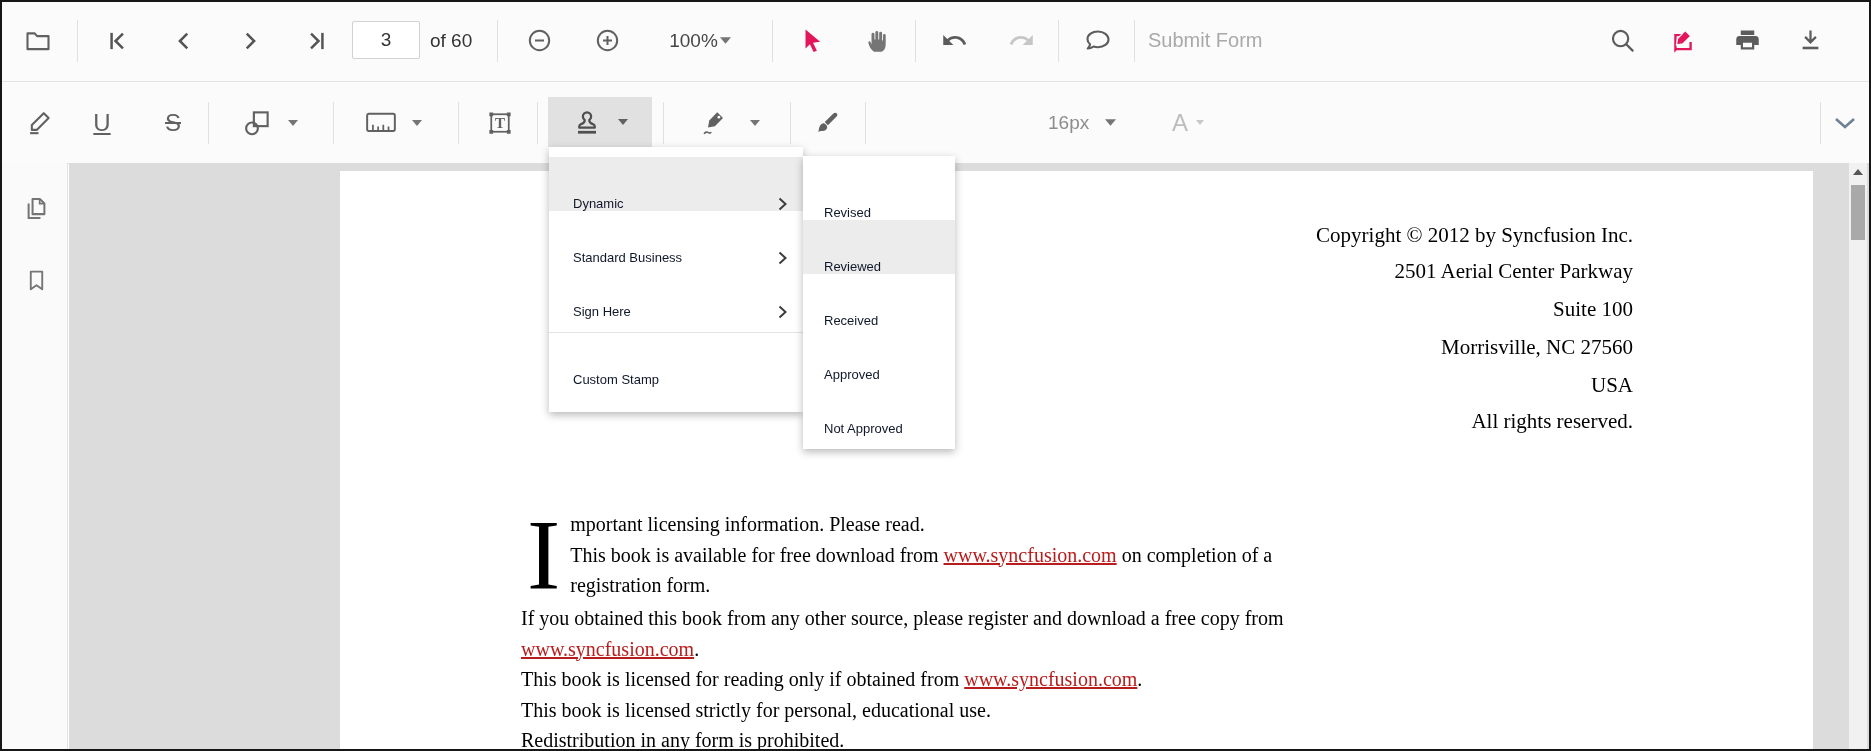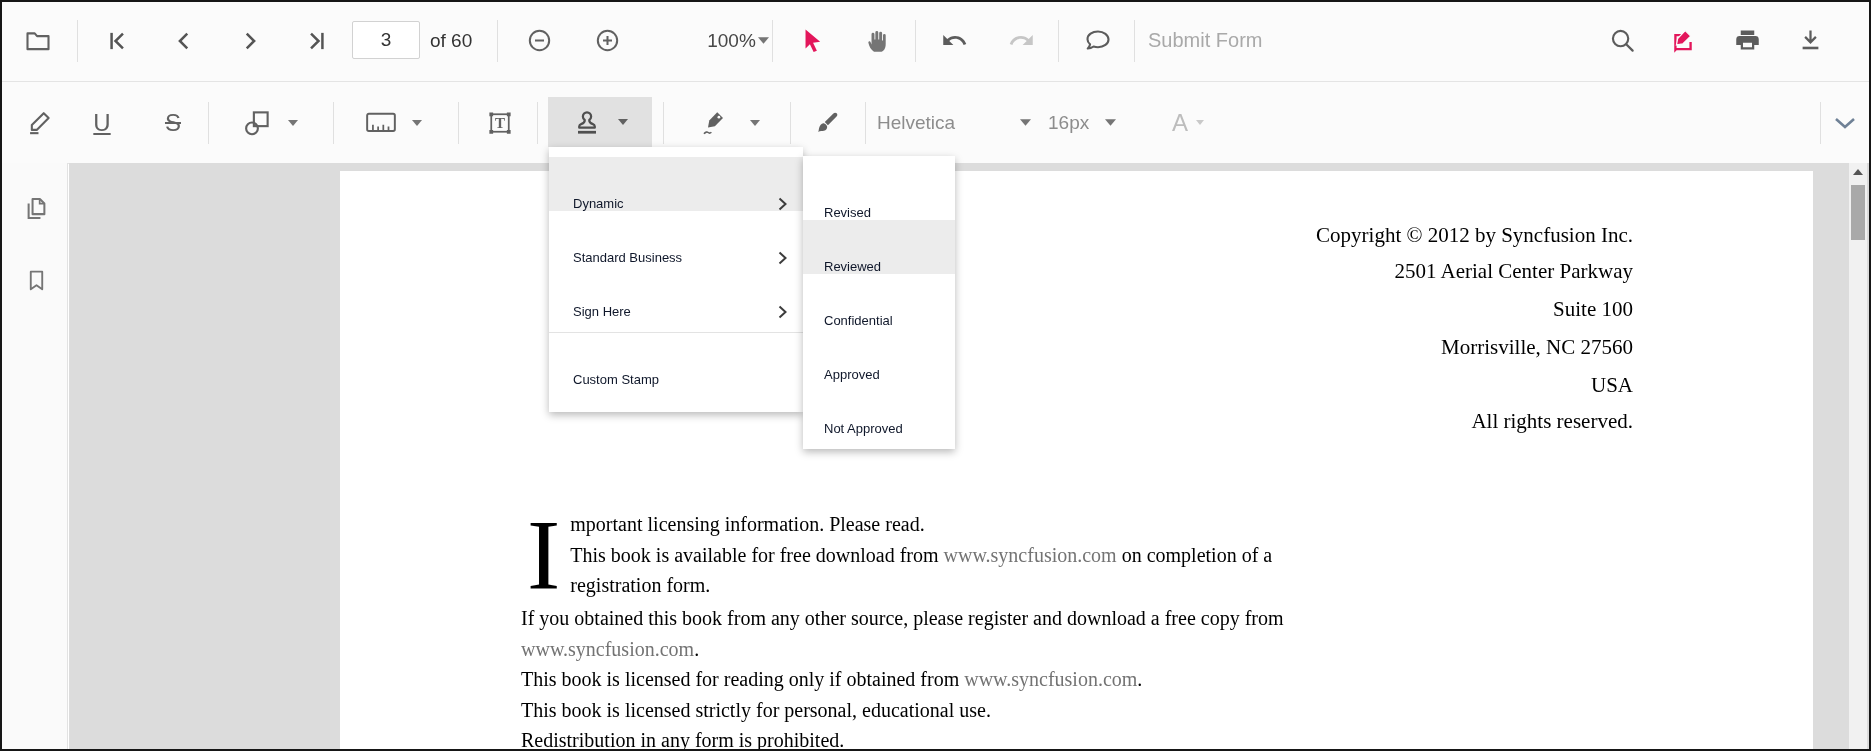--- a/index.html
+++ b/index.html
@@ -37,21 +37,21 @@
   .scroll-thumb{position:absolute;left:2px;top:22px;width:14px;height:55px;background:#a9a9a9;cursor:pointer;}
 
   
   .address{position:absolute;top:46px;right:180px;text-align:right;font-family:"Liberation Serif",serif;font-size:21px;line-height:36px;color:#000;}
   .address .gap{margin-top:0;}
   .address .tight{margin-top:2px;}
   .licensing{position:absolute;left:181px;top:338px;width:940px;font-family:"Liberation Serif",serif;font-size:20px;line-height:30.5px;color:#000;}
   .dropcap{float:left;font-family:"Liberation Serif",serif;font-size:100px;line-height:80px;height:88px;margin:6px 10px 0 6px;}
   .lic-rest{clear:both;}
   .bold{font-weight:normal;}
-  .doclink{color:#737373;cursor:pointer;}
+  .doclink{color:#b91c1c;text-decoration:underline;cursor:pointer;}
 
   
   .menu{position:absolute;background:#ffffff;box-shadow:0 3px 8px rgba(0,0,0,0.28);z-index:50;}
   .menu1{left:549px;top:147px;width:254px;padding:10px 0 25px 0;}
   .menu2{left:803px;top:156px;width:152px;padding:10px 0 13px 0;}
   .mitem{height:54px;display:flex;align-items:flex-end;justify-content:space-between;padding:0 16px 0 24px;font-size:13px;color:#0f172a;cursor:pointer;box-sizing:border-box;}
   .menu2 .mitem{padding:0 12px 0 21px;}
   .mitem.sel{background:#ececec;}
   .msep{border-top:1px solid #e3e3e3;margin-top:13px;}
   svg{display:block;}
@@ -101,21 +101,21 @@
           <circle cx="12" cy="12" r="8.6" fill="none" stroke="#616161" stroke-width="1.8"></circle>
           <path d="M8 12h8" stroke="#616161" stroke-width="1.8"></path>
         </svg>
     </div>
     <div class="tbtn" style="left:585px;width:44px">
       <svg width="27" height="27" viewBox="0 0 24 24">
           <circle cx="12" cy="12" r="8.6" fill="none" stroke="#616161" stroke-width="1.8"></circle>
           <path d="M8 12h8M12 8v8" stroke="#616161" stroke-width="1.8"></path>
         </svg>
     </div>
-    <div class="combo" style="left:688px;width:100px;gap:2px">
+    <div class="combo" style="left:650px;width:100px;gap:2px">
       <span class="ddtext">100%</span>
       <svg width="11" height="7" viewBox="0 0 10 6">
           <path d="M0 0h10L5 6z" fill="#757575"></path>
         </svg>
     </div>
     <div class="vsep" style="left:772px"></div>
 
     <div class="tbtn" style="left:790px;width:44px">
       <svg width="27" height="27" viewBox="0 0 24 24">
           <path d="M5.8 2.2 18.8 13.2l-6.3.9 3.4 6.9-2.9 1.3-3.3-6.9-3.9 3.6z" fill="#e3165b"></path>
@@ -244,26 +244,20 @@
     <div class="vsep" style="left:790px"></div>
 
     <div class="tbtn" style="left:805px;width:44px">
       <svg width="28" height="28" viewBox="0 0 24 24">
           <path d="M20.3 3.7c.8.8.7 2-.1 2.8l-7.4 7.4-2.7-2.7 7.4-7.4c.8-.8 2-.9 2.8-.1z" fill="#616161"></path>
           <path d="M9.2 12.2c1.5.3 2.6 1.4 2.9 2.9.3 1.7-.9 3.3-2.7 3.6-1.4.3-3.3-.1-4.9 1.1.5-1.3.4-2.4.8-3.7.5-1.7 2-4.2 3.9-3.9z" fill="#616161"></path>
         </svg>
     </div>
     <div class="vsep" style="left:865px"></div>
 
-    <div class="combo" style="left:877px;width:160px;justify-content:space-between;padding-right:6px;box-sizing:border-box">
-      <span class="graytext">Helvetica</span>
-      <svg width="11" height="7" viewBox="0 0 10 6">
-          <path d="M0 0h10L5 6z" fill="#757575"></path>
-        </svg>
-    </div>
     <div class="combo" style="left:1048px;width:68px;justify-content:space-between">
       <span class="graytext">16px</span>
       <svg width="11" height="7" viewBox="0 0 10 6">
           <path d="M0 0h10L5 6z" fill="#757575"></path>
         </svg>
     </div>
     <div class="combo" style="left:1166px;width:44px;gap:8px">
       <span class="a-letter">A</span>
       <svg width="8" height="5" viewBox="0 0 10 6">
           <path d="M0 0h10L5 6z" fill="#c9c9c9"></path>
@@ -355,21 +349,21 @@
   </div>
 
   <div class="menu menu2">
     <div class="mitem">
         <span>Revised</span>
       </div>
     <div class="mitem sel">
         <span>Reviewed</span>
       </div>
     <div class="mitem">
-        <span>Confidential</span>
+        <span>Received</span>
       </div>
     <div class="mitem">
         <span>Approved</span>
       </div>
     <div class="mitem">
         <span>Not Approved</span>
       </div>
   </div>
 
   <div class="frame"></div>

